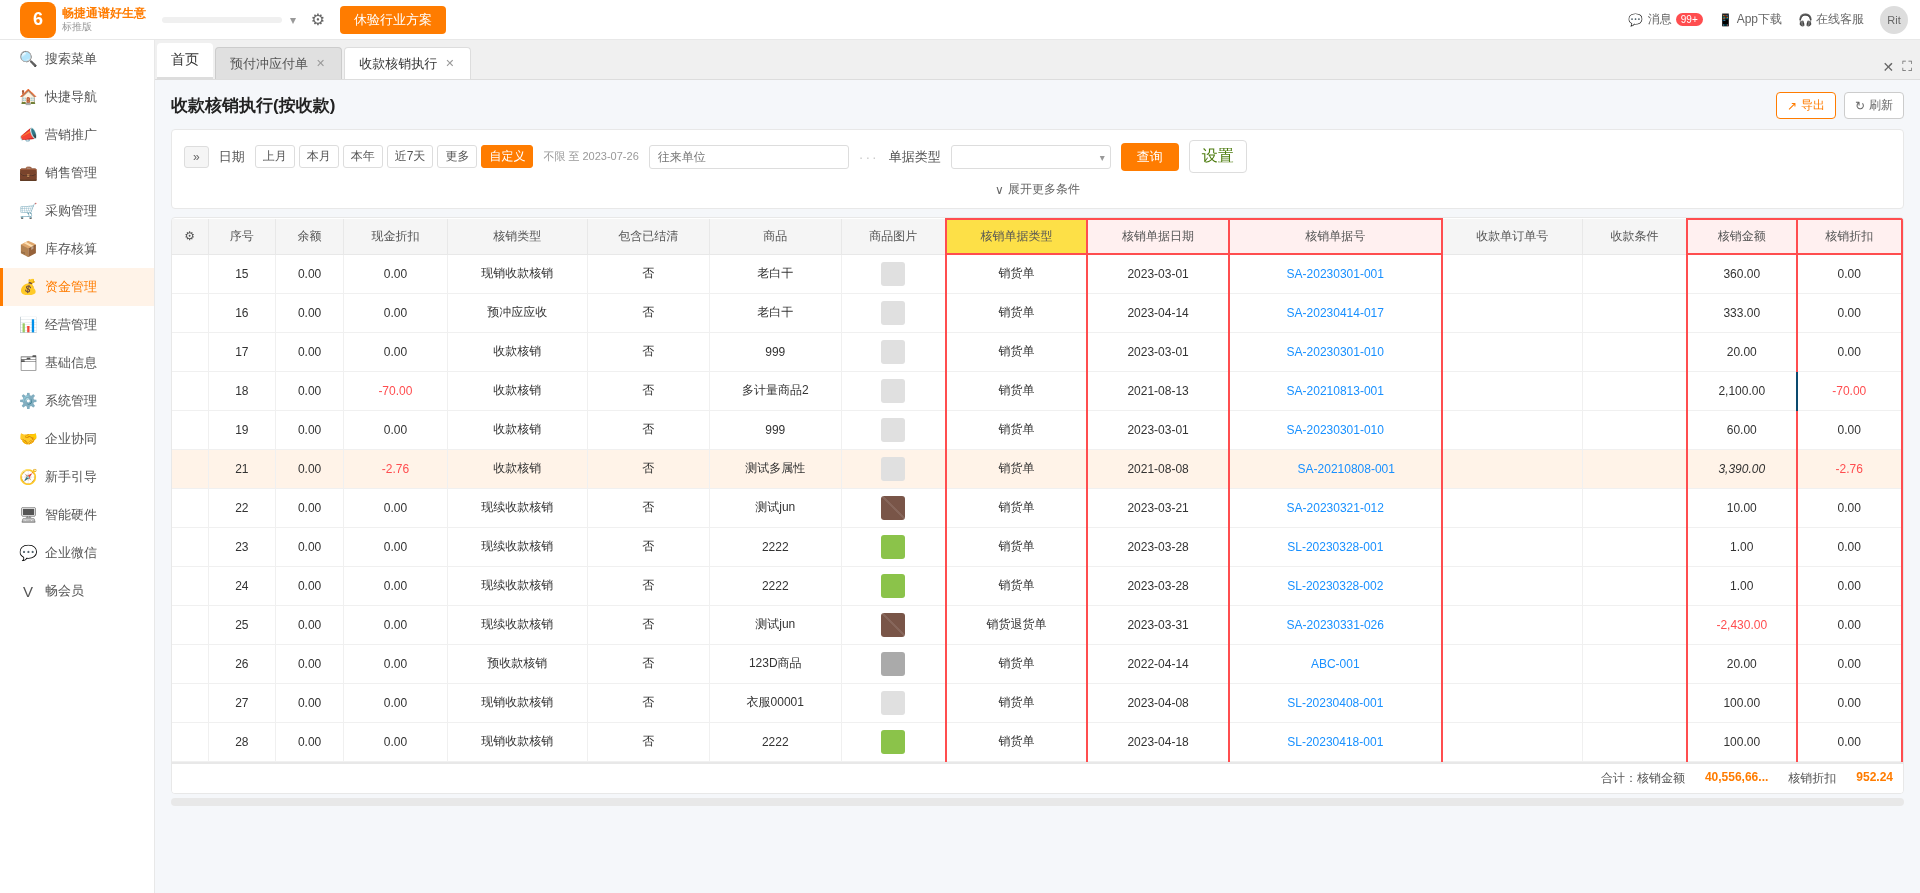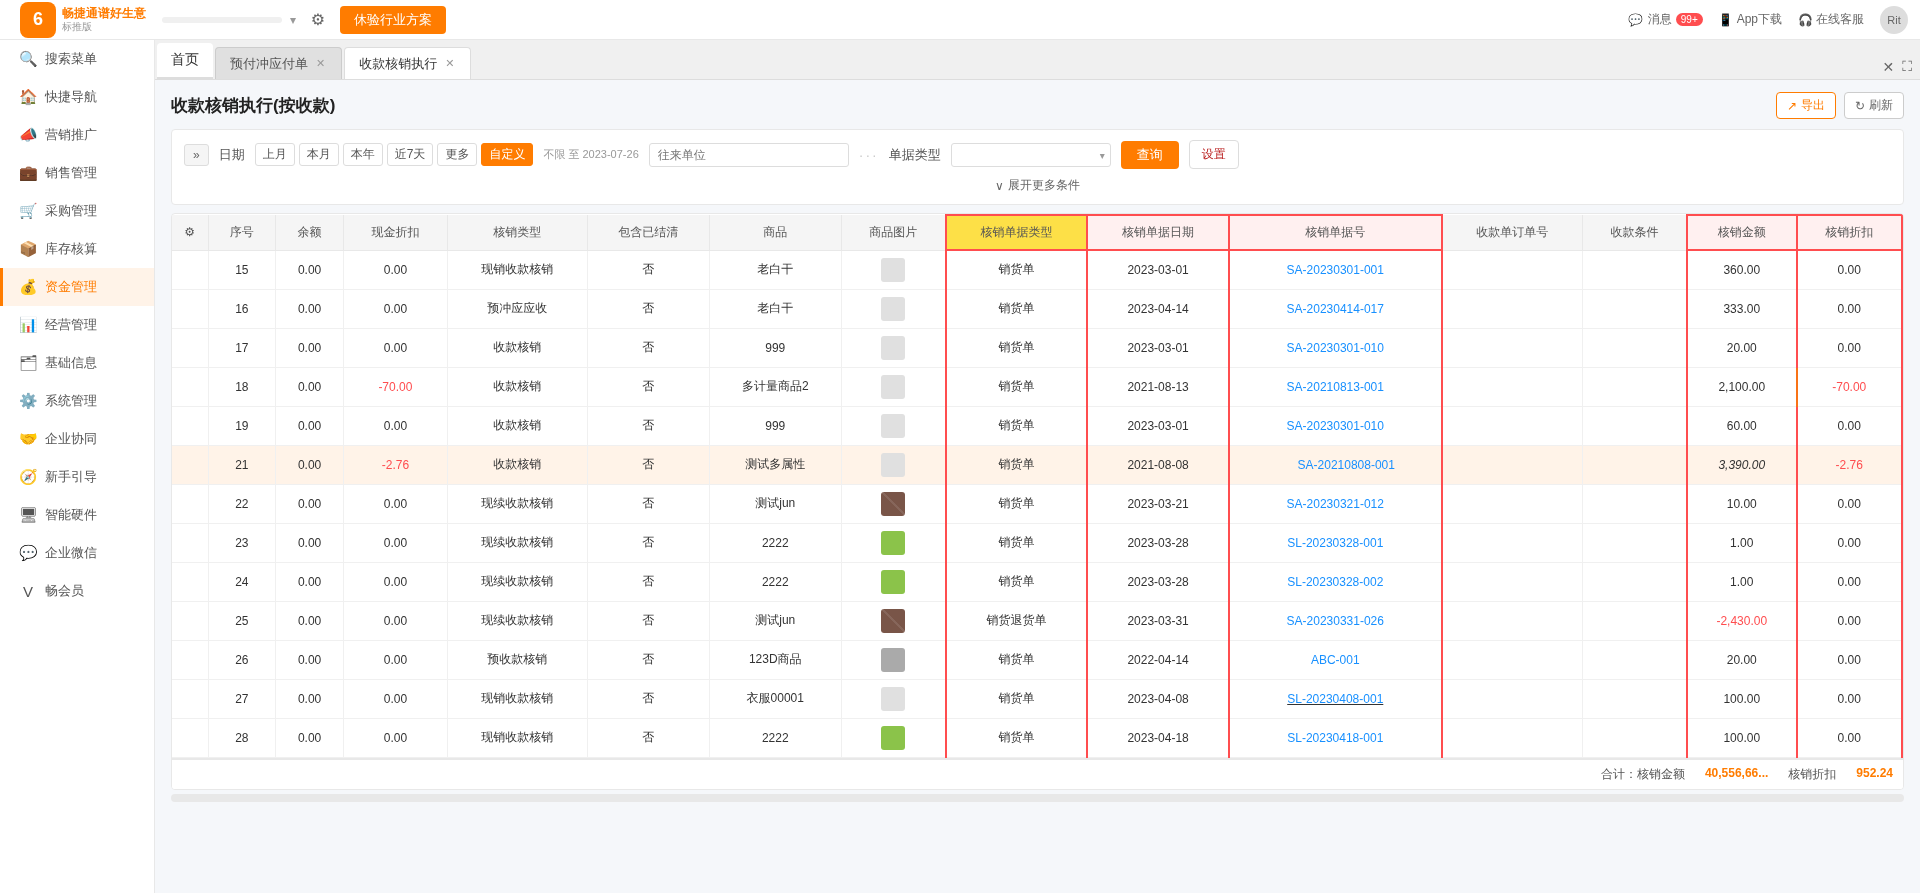--- a/index.html
+++ b/index.html
@@ -260,25 +260,25 @@
       color: #fff;
       border: none;
       border-radius: 4px;
       padding: 5px 16px;
       cursor: pointer;
       font-size: 13px;
     }
     .setting-btn {
       background: #fff;
       border: 1px solid #ddd;
-      color: #b91c1c;
+      color: #4d7c0f;
       border-radius: 4px;
       padding: 5px 12px;
       cursor: pointer;
-      font-size: 12px;
+      font-size: 16px;
     }
     .expand-more-row {
       text-align: center;
       margin-top: 8px;
       color: #666;
       font-size: 12px;
       cursor: pointer;
       display: flex;
       align-items: center;
       justify-content: center;
@@ -621,21 +621,21 @@
     <td class="negative">-70.00</td>
     <td>收款核销</td>
     <td>否</td>
     <td>多计量商品2</td>
     <td><span class="thumb"></span></td>
     <td style="border-left:2px solid #ff4d4f;border-right:2px solid #ff4d4f;">销货单</td>
     <td style="border-left:2px solid #ff4d4f;border-right:2px solid #ff4d4f;">2021-08-13</td>
     <td style="border-left:2px solid #ff4d4f;border-right:2px solid #ff4d4f;"><a class="link-text">SA-20210813-001</a></td>
     <td></td>
     <td></td>
-    <td class="" style="border-left:2px solid #ff4d4f;border-right:2px solid #f97316;">2,100.00</td>
+    <td class="" style="border-left:2px solid #ff4d4f;border-right:2px solid #0c4a6e;">2,100.00</td>
     <td class="negative" style="border-left:2px solid #ff4d4f;border-right:2px solid #ff4d4f;">-70.00</td>
   </tr>
                 <tr>
     <td></td>
     <td>19</td>
     <td>0.00</td>
     <td class="">0.00</td>
     <td>收款核销</td>
     <td>否</td>
     <td>999</td>
@@ -754,21 +754,21 @@
     <td></td>
     <td>27</td>
     <td>0.00</td>
     <td class="">0.00</td>
     <td>现销收款核销</td>
     <td>否</td>
     <td>衣服00001</td>
     <td><span class="thumb"></span></td>
     <td style="border-left:2px solid #ff4d4f;border-right:2px solid #ff4d4f;">销货单</td>
     <td style="border-left:2px solid #ff4d4f;border-right:2px solid #ff4d4f;">2023-04-08</td>
-    <td style="border-left:2px solid #15803d;border-right:2px solid #ff4d4f;text-decoration:underline;"><a class="link-text">SL-20230408-001</a></td>
+    <td style="border-left:2px solid #15803d;border-right:2px solid #ff4d4f;"><a class="link-text">SL-20230408-001</a></td>
     <td></td>
     <td></td>
     <td class="" style="border-left:2px solid #ff4d4f;border-right:2px solid #ff4d4f;">100.00</td>
     <td class="" style="border-left:2px solid #ff4d4f;border-right:2px solid #ff4d4f;">0.00</td>
   </tr>
                 <tr>
     <td></td>
     <td>28</td>
     <td>0.00</td>
     <td class="">0.00</td>

